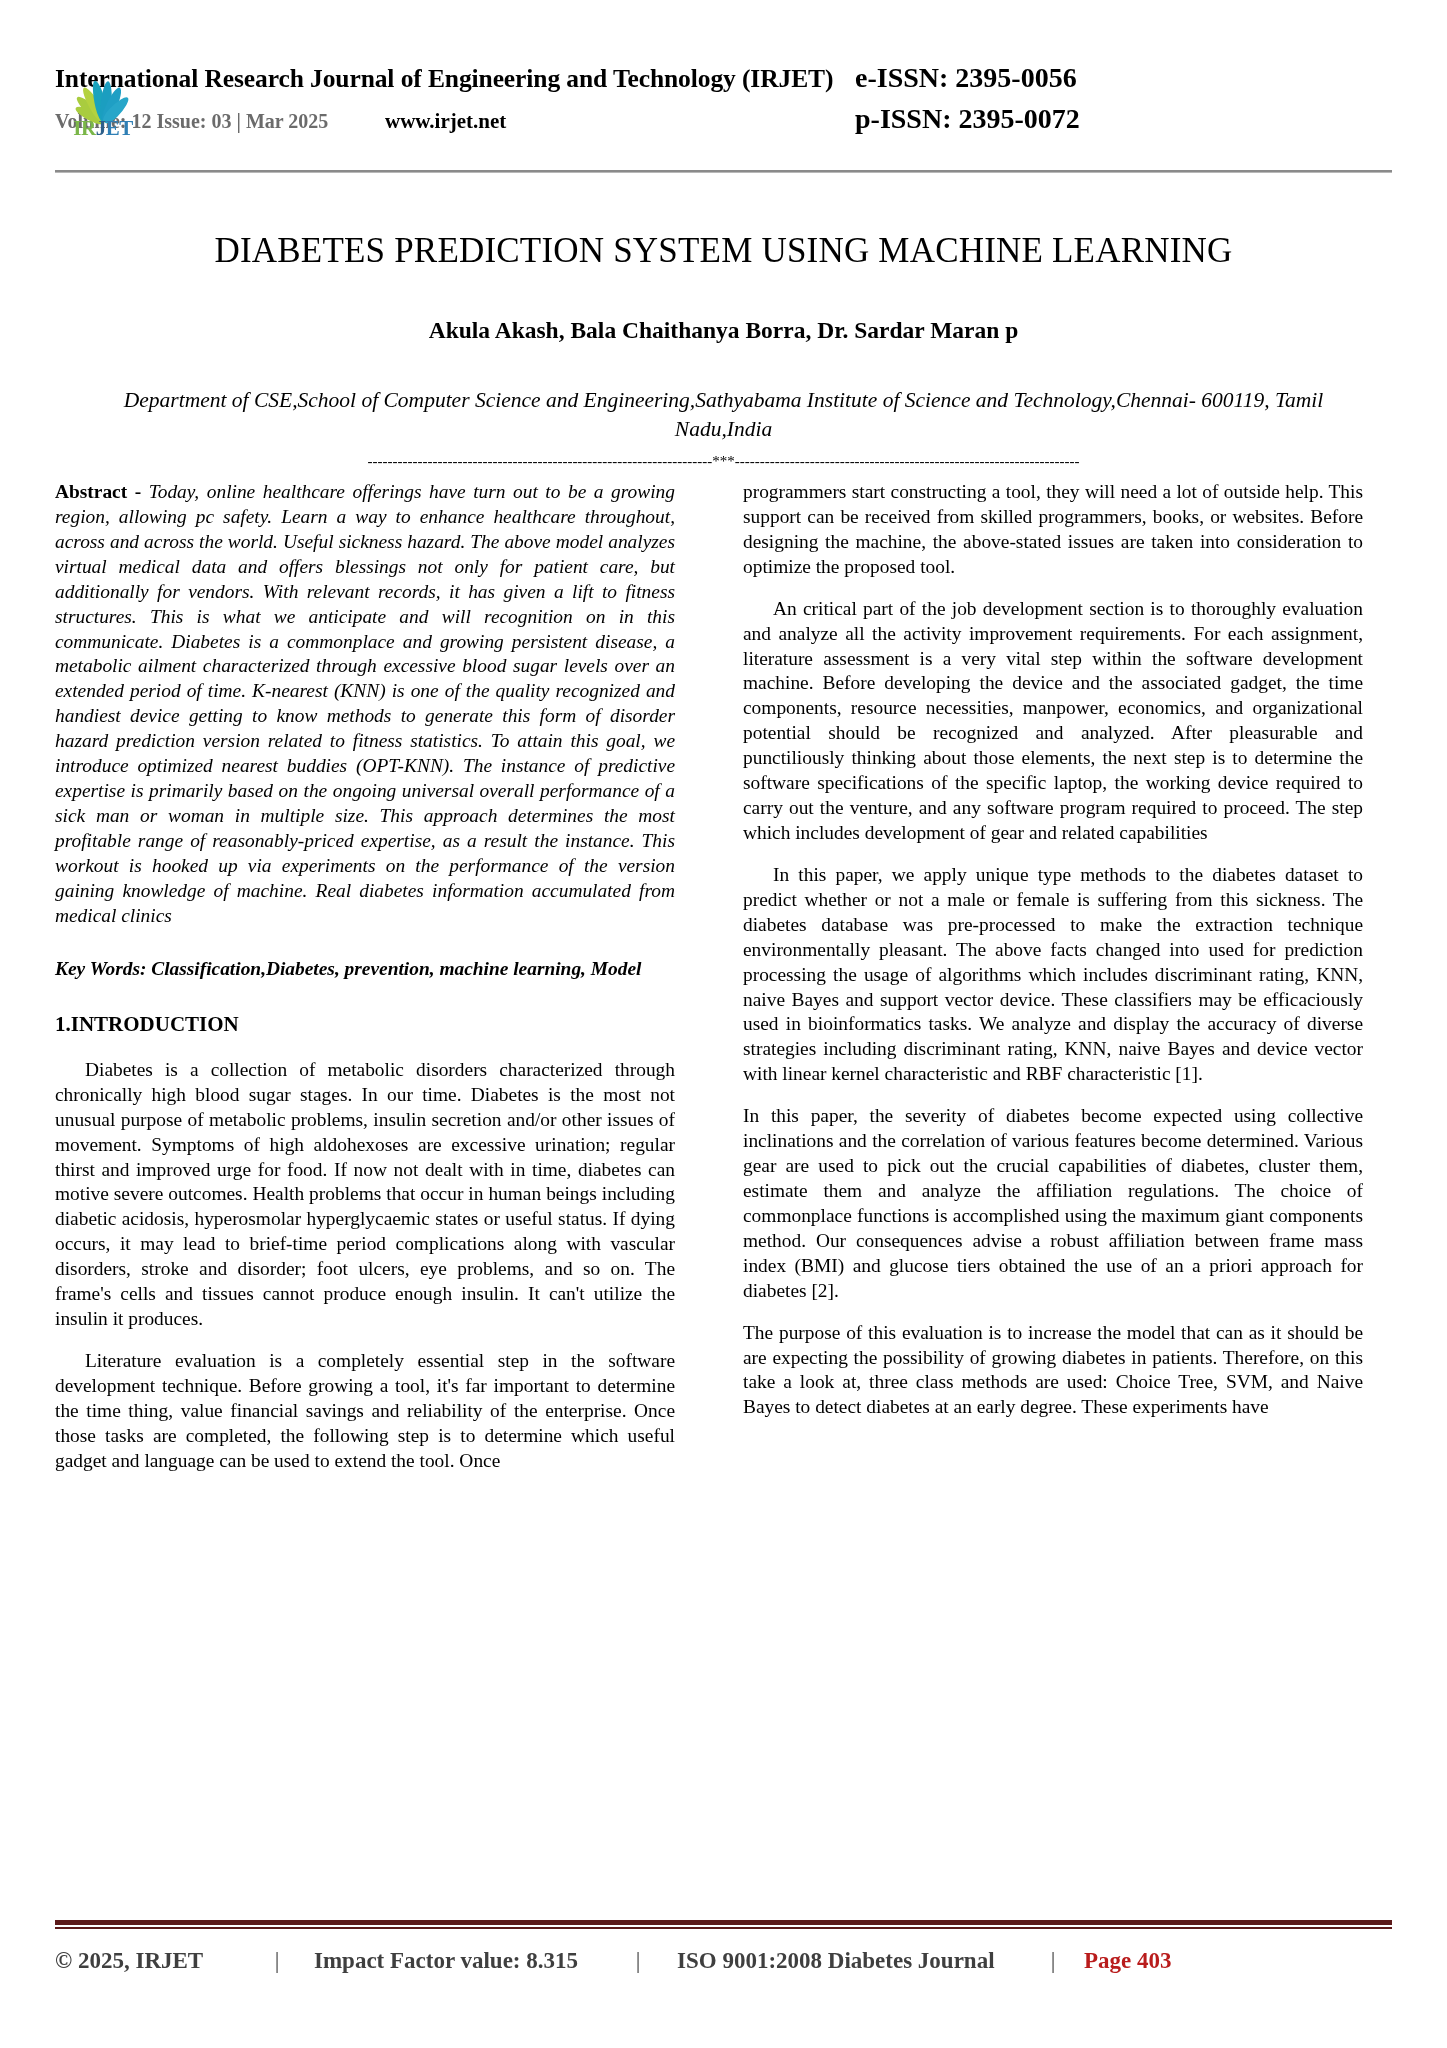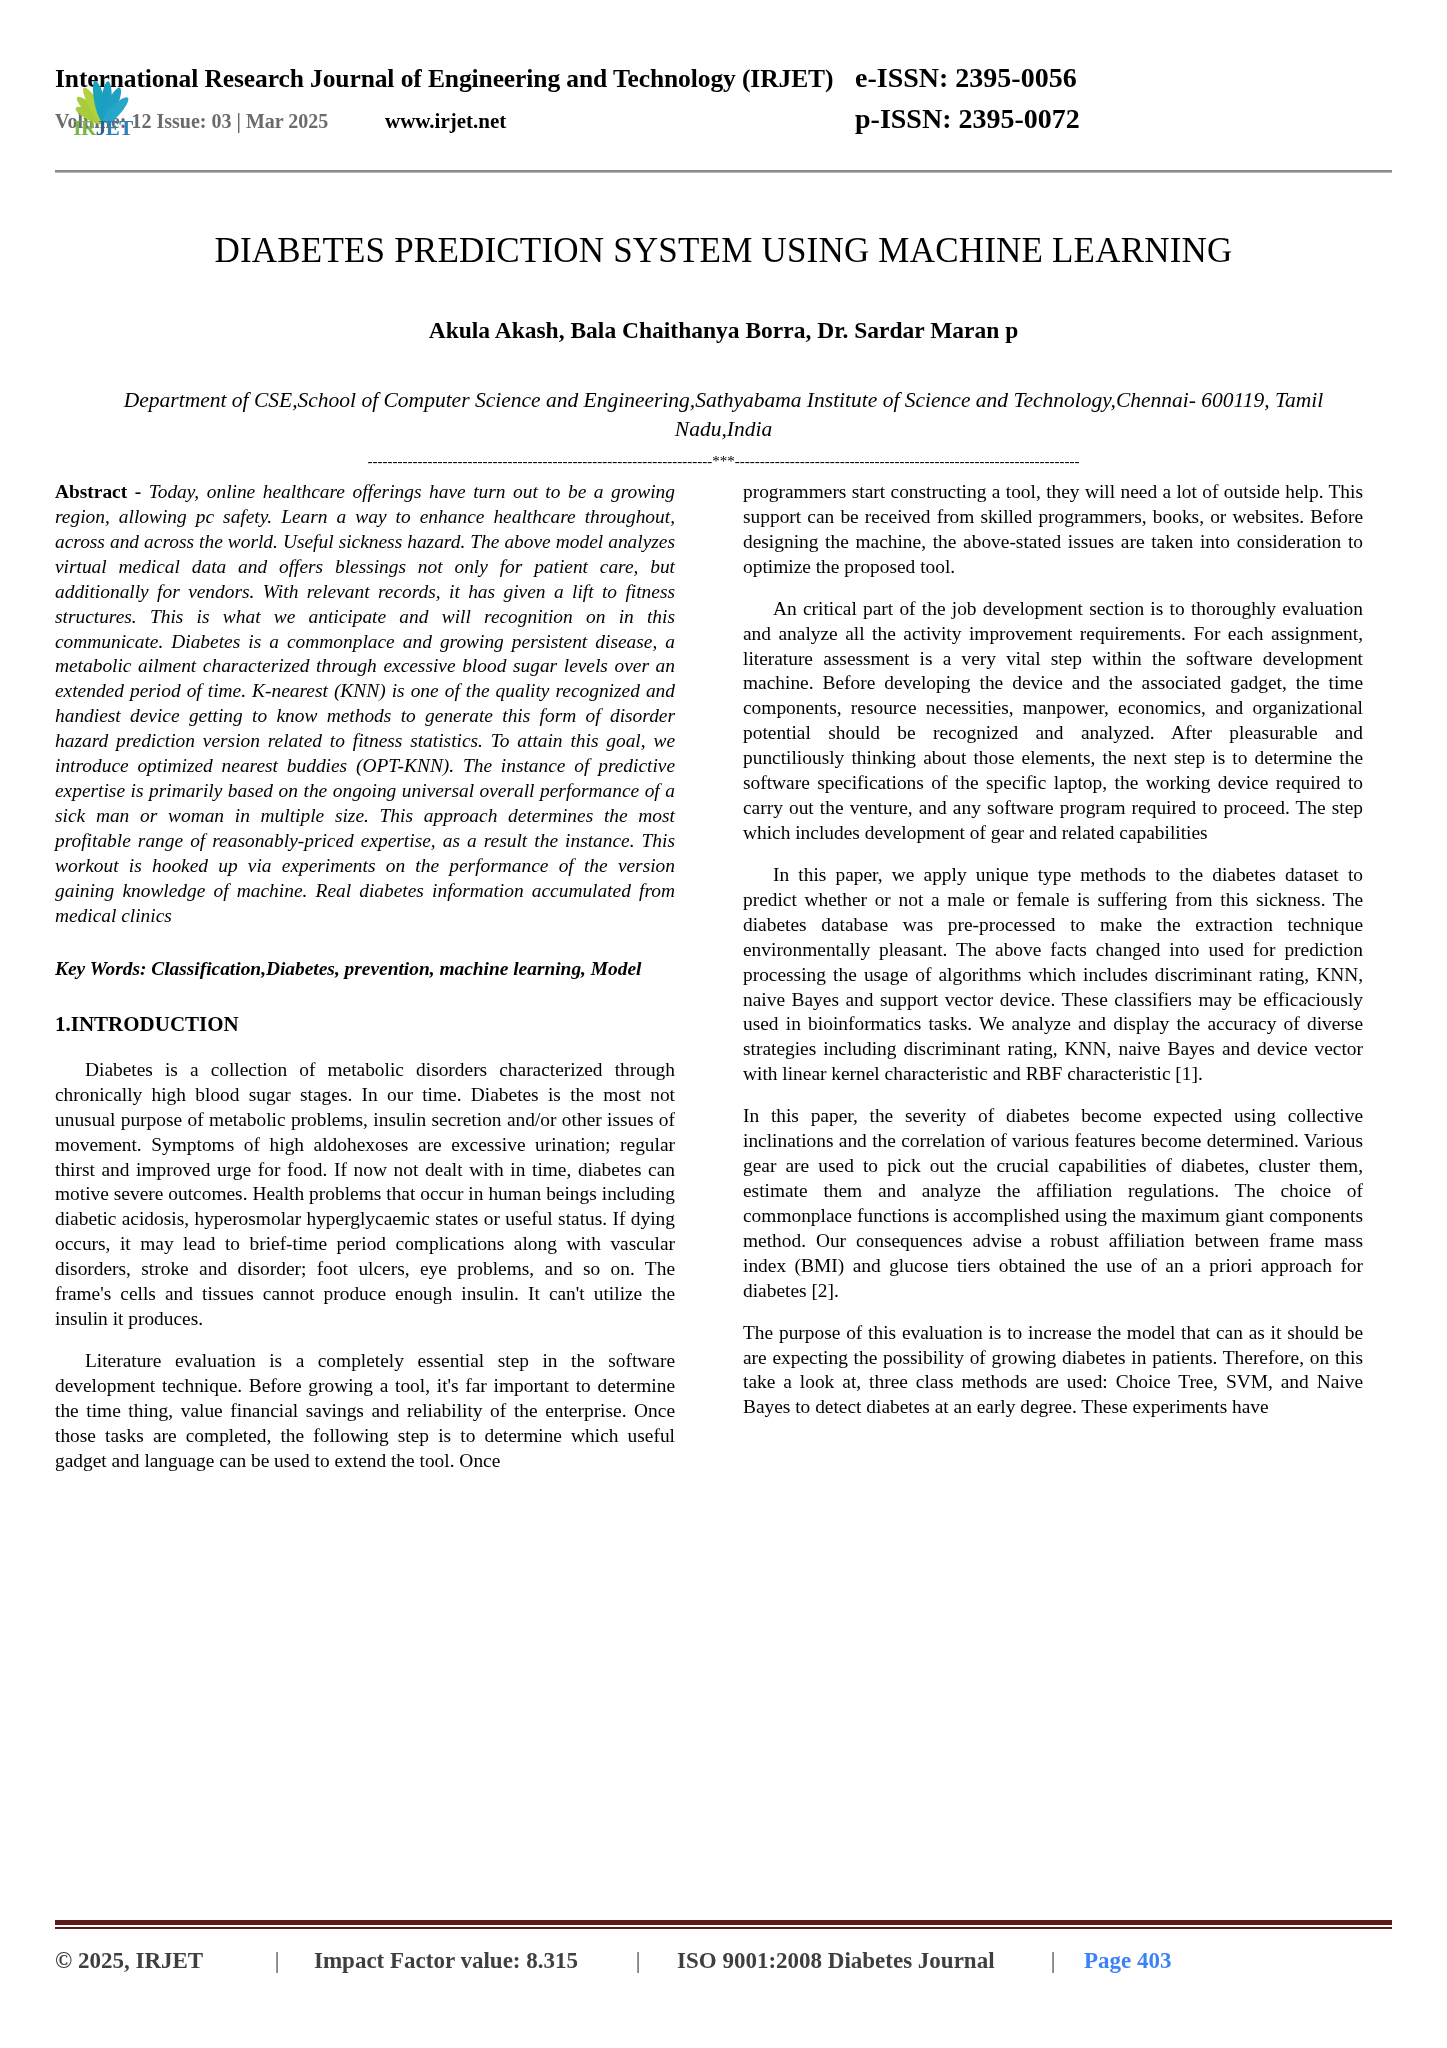--- a/index.html
+++ b/index.html
@@ -217,21 +217,21 @@
     color: #3f3f3f;
     font-weight: normal;
     padding: 0 0px;
   }
   .f-copy   { width: 185px; }
   .f-s1     { width: 74px;  text-align: center; }
   .f-impact { width: 285px; }
   .f-s2     { width: 78px;  text-align: center; }
   .f-iso    { width: 345px; }
   .f-s3     { width: 62px;  text-align: center; }
-  .f-page   { width: 160px; color:#3b82f6; }
+  .f-page   { width: 160px; color:#b91c1c; }
 </style>
 </head>
 <body>
 
 <div class="page">
 
   <div class="journal-header">
 
     <div class="logo-block">
       <div class="logo-fan">

